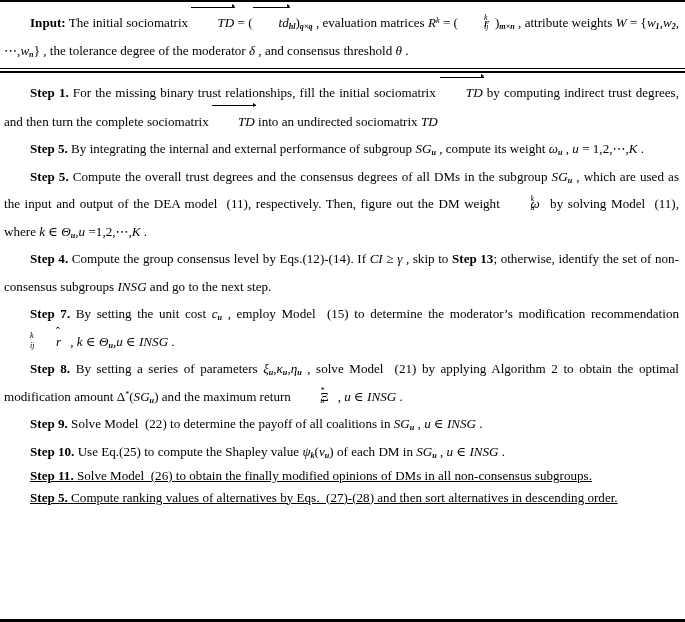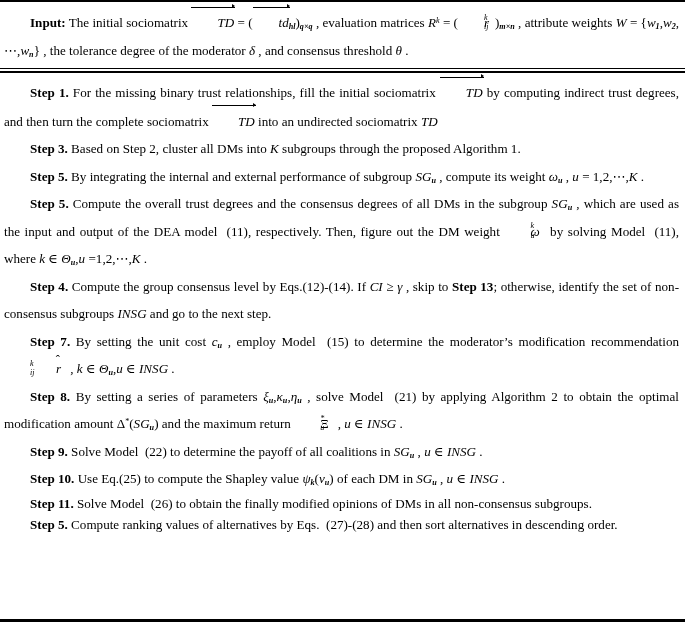--- a/index.html
+++ b/index.html
@@ -72,20 +72,21 @@
     padding: 0;
     font-size: 13.1px;
     line-height: 27.5px;
     text-align: justify;
     text-justify: inter-word;
     text-indent: 26px;
     white-space: normal;
   }
   p.line.tight {
     line-height: 21.5px;
+    text-decoration: underline;
   }
 
   b.lbl { font-weight: bold; }
   .mi { font-style: italic; }
 
   sub, sup {
     font-size: 0.62em;
     line-height: 0;
     font-style: italic;
   }
@@ -192,21 +193,20 @@
     <div class="hair"></div>
     <div class="gap"></div>
     <div class="thick"></div>
   </div>
 
   <div class="section body-section">
 
     <p class="line"><b class="lbl">Step 1.</b> For the missing binary trust relationships, fill the initial sociomatrix <span class="vec">TD</span> by computing indirect trust degrees, and then turn the complete sociomatrix <span class="vec">TD</span> into an undirected sociomatrix <i class="mi">TD</i></p>
 
 
-    <p class="line"><b class="lbl">Step 3.</b> Based on Step 2, cluster all DMs into <i class="mi">K</i> subgroups through the proposed Algorithm 1.</p>
 
     <p class="line"><b class="lbl">Step 5.</b> By integrating the internal and external performance of subgroup <span><i class="mi">SG</i><sub>u</sub></span> , compute its weight <span><i class="mi">ω</i><sub>u</sub></span> , <i class="mi">u</i> <span class="op">=</span> 1,2,⋯,<i class="mi">K</i> .</p>
 
     <p class="line"><b class="lbl">Step 5.</b> Compute the overall trust degrees and the consensus degrees of all DMs in the subgroup <span><i class="mi">SG</i><sub>u</sub></span> , which are used as the input and output of the DEA model&nbsp; (11), respectively. Then, figure out the DM weight <span class="stack pad"><i class="mi">ω</i><span class="sp">k</span><span class="sb">u</span></span> by solving Model&nbsp; (11), where <i class="mi">k</i> <span class="op">∈</span> <span><i class="mi">Θ</i><sub>u</sub></span>,<i class="mi">u</i> <span class="op">=</span>1,2,⋯,<i class="mi">K</i> .</p>
 
     <p class="line"><b class="lbl">Step 4.</b> Compute the group consensus level by Eqs.(12)-(14). If <i class="mi">CI</i> <span class="op">≥</span> <i class="mi">γ</i> , skip to <b class="lbl">Step 13</b>; otherwise, identify the set of non-consensus subgroups <i class="mi">INSG</i> and go to the next step.</p>
 
     <p class="line"><b class="lbl">Step 7.</b> By setting the unit cost <span><i class="mi">c</i><sub>u</sub></span> , employ Model&nbsp; (15) to determine the moderator’s modification recommendation <span class="stack pad"><span class="hat-over">r</span><span class="sp">k</span><span class="sb">ij</span></span> , <i class="mi">k</i> <span class="op">∈</span> <span><i class="mi">Θ</i><sub>u</sub></span>,<i class="mi">u</i> <span class="op">∈</span> <i class="mi">INSG</i> .</p>
 
     <p class="line"><b class="lbl">Step 8.</b> By setting a series of parameters <span><i class="mi">ξ</i><sub>u</sub>,<i class="mi">κ</i><sub>u</sub>,<i class="mi">η</i><sub>u</sub></span> , solve Model&nbsp; (21) by applying Algorithm 2 to obtain the optimal modification amount <span><span class="op">Δ</span><sup class="up">*</sup>(<i class="mi">SG</i><sub>u</sub>)</span> and the maximum return <span class="stack pad"><span class="op">Ξ</span><span class="sp">*</span><span class="sb">u</span></span> , <i class="mi">u</i> <span class="op">∈</span> <i class="mi">INSG</i> .</p>

